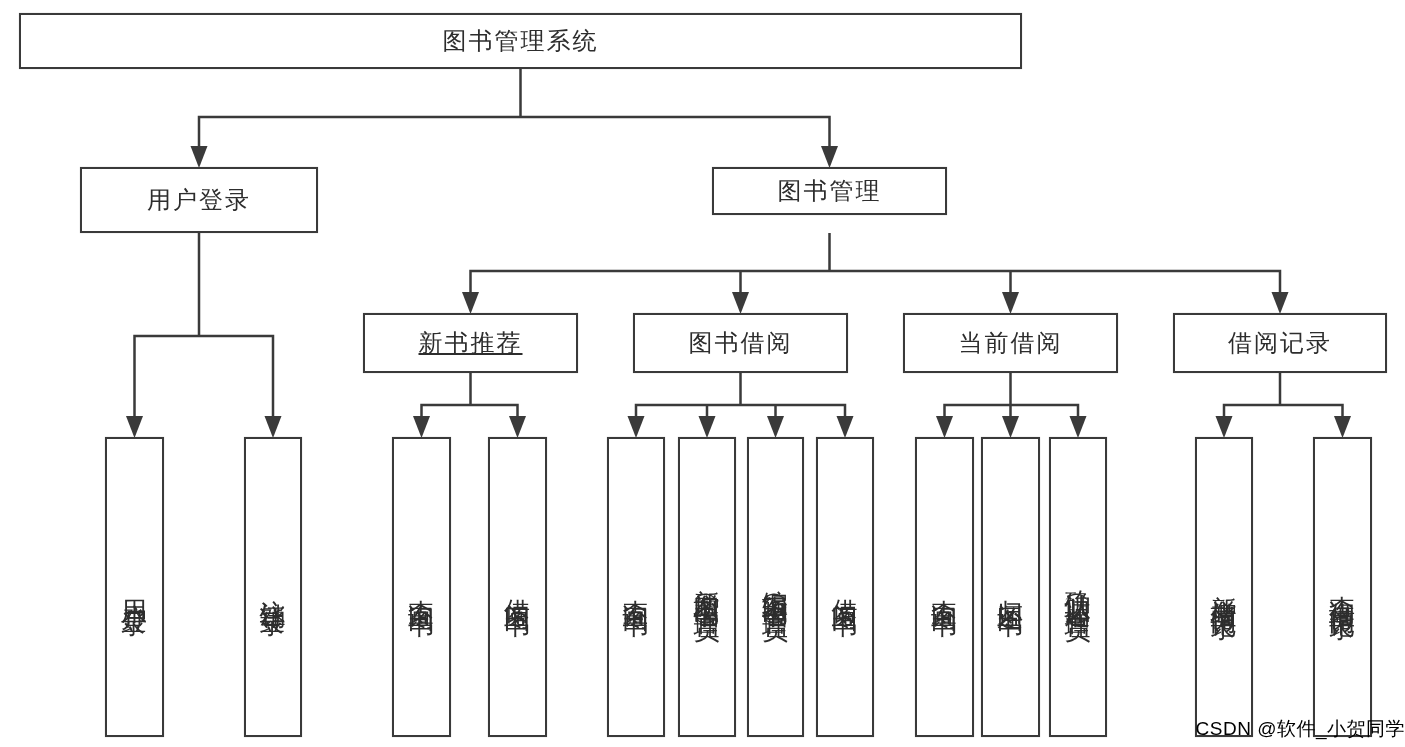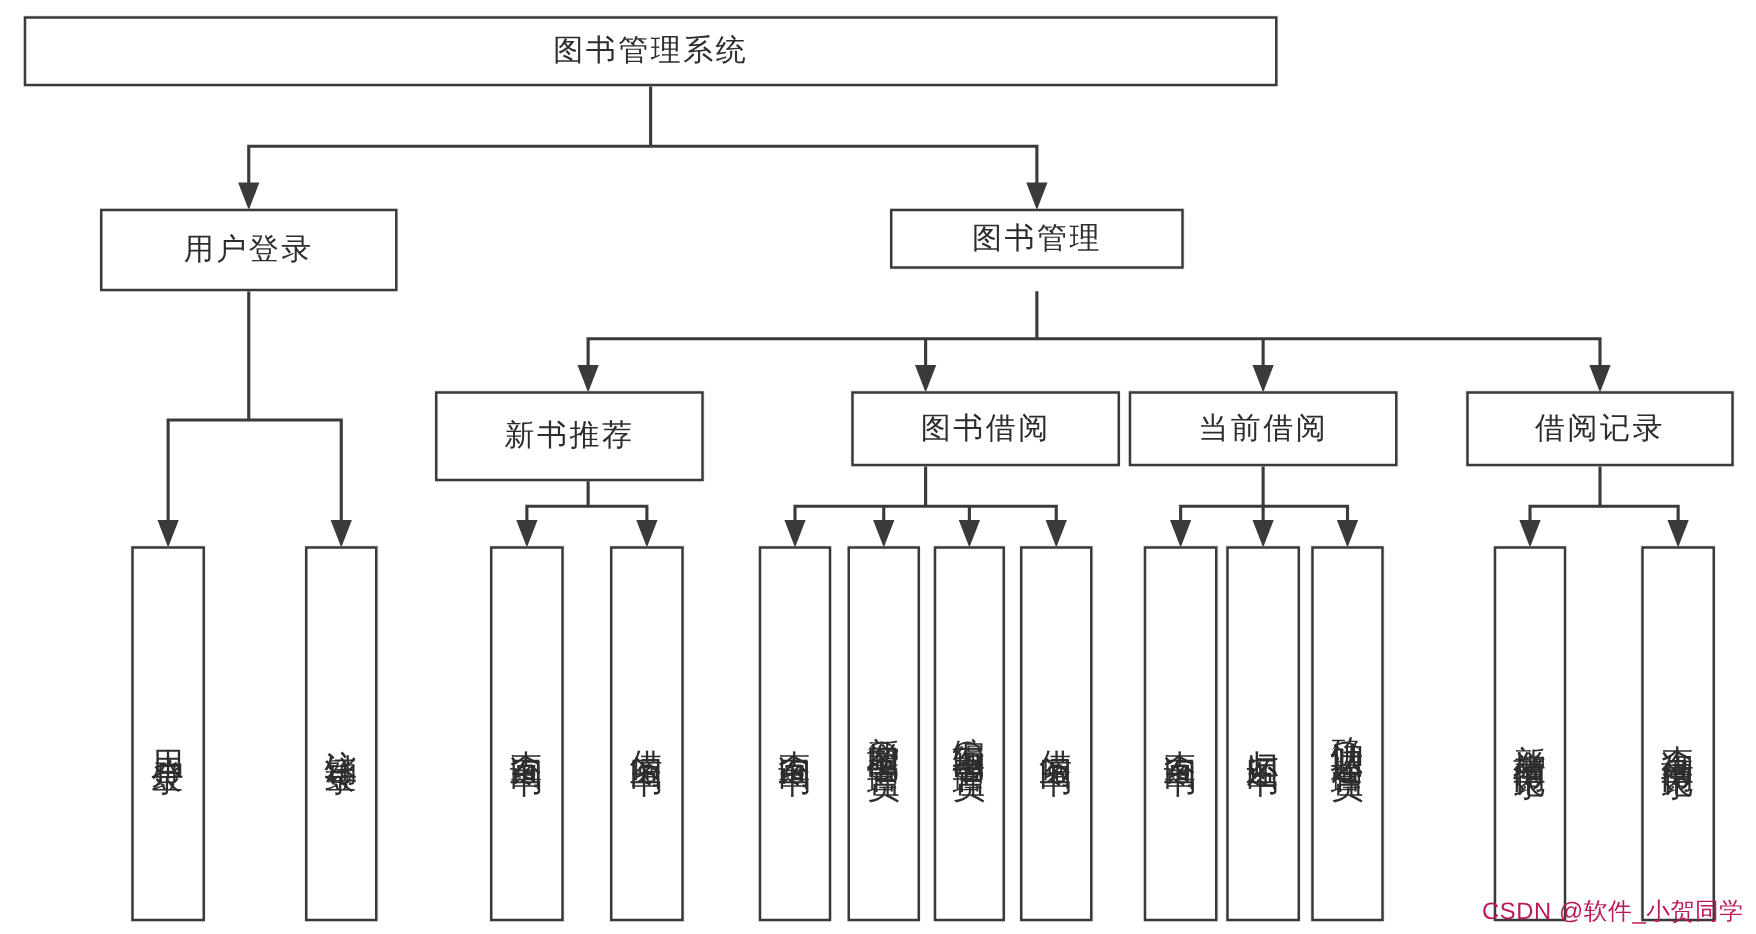--- a/index.html
+++ b/index.html
@@ -34,24 +34,24 @@
   }
   .node.vertical .label {
     writing-mode: vertical-rl;
     text-orientation: mixed;
     font-size: 26px;
     letter-spacing: 4px;
     line-height: 1;
   }
   .watermark {
     position: absolute;
-    right: 10px;
+    right: 0;
     bottom: 5px;
     font-size: 19px;
-    color: #be185d;
+    color: #000000;
     letter-spacing: 0.5px;
     white-space: nowrap;
     z-index: 5;
     margin-top: 32px;
   }
 </style>
 </head>
 <body>
 
 <div class="stage">
@@ -86,24 +86,24 @@
   <div id="nodes">
       <div class="node" style="left: 19px; top: 13px; width: 1003px; height: 56px; text-align: right;">
         <span class="label">图书管理系统</span>
       </div>
       <div class="node" style="left: 80px; top: 167px; width: 238px; height: 66px;">
         <span class="label">用户登录</span>
       </div>
       <div class="node" style="left: 712px; top: 167px; width: 235px; height: 48px;">
         <span class="label">图书管理</span>
       </div>
-      <div class="node" style="left: 348px; top: 313px; width: 215px; height: 72px;">
+      <div class="node" style="left: 363px; top: 313px; width: 215px; height: 60px; text-decoration: underline;">
         <span class="label">新书推荐</span>
       </div>
-      <div class="node" style="left: 633px; top: 313px; width: 215px; height: 60px; margin-left: 48px;">
+      <div class="node" style="left: 633px; top: 313px; width: 215px; height: 60px;">
         <span class="label">图书借阅</span>
       </div>
       <div class="node" style="left: 903px; top: 313px; width: 215px; height: 60px; font-family: Liberation Serif, serif;">
         <span class="label">当前借阅</span>
       </div>
       <div class="node" style="left: 1173px; top: 313px; width: 214px; height: 60px;">
         <span class="label">借阅记录</span>
       </div>
       <div class="node vertical" style="left: 105px; top: 437px; width: 59px; height: 300px;">
         <span class="label">用户登录</span>

